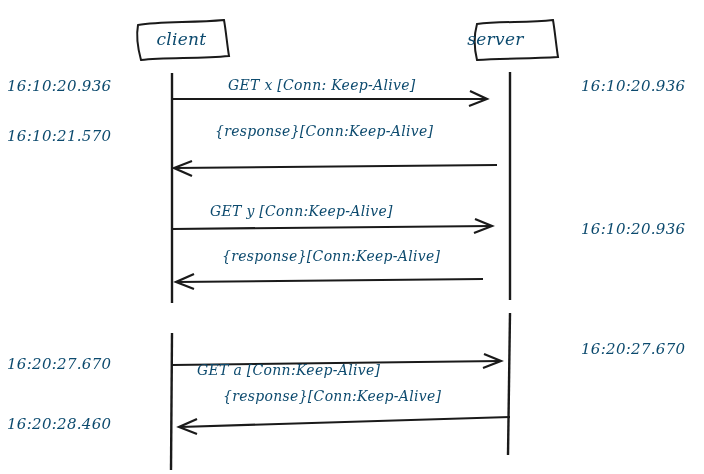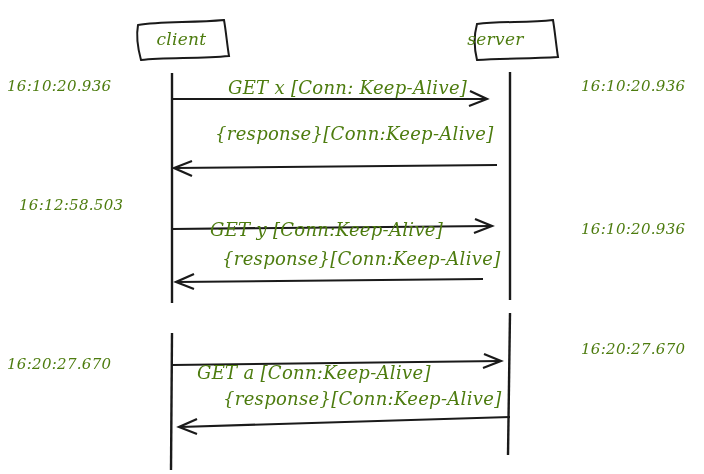--- a/index.html
+++ b/index.html
@@ -7,21 +7,21 @@
     padding: 0;
     background: #ffffff;
   }
   .canvas {
     position: relative;
     width: 704px;
     height: 474px;
     background: #ffffff;
     overflow: hidden;
     font-family: "DejaVu Serif", serif;
-    color: #4d7c0f;
+    color: #0c4a6e;
   }
   .svg-layer {
     position: absolute;
     top: 0;
     left: 0;
     width: 704px;
     height: 474px;
   }
   .svg-layer path {
     fill: none;
@@ -39,24 +39,24 @@
     letter-spacing: 0.3px;
   }
   .actor-label {
     font-size: 17px;
     text-align: center;
     font-style: italic;
   }
   .actor-client { left: 134px; top: 29px; width: 95px; }
   .actor-server { left: 452px; top: 29px; width: 87px; }
 
-  .msg { font-size: 18px; text-align: center; }
+  .msg { font-size: 14px; text-align: center; }
   .msg1 { left: 228px; top: 77px; }
   .msg2 { left: 215px; top: 123px; }
-  .msg3 { left: 210px; top: 219px; }
+  .msg3 { left: 210px; top: 203px; }
   .msg4 { left: 222px; top: 248px; }
   .msg5 { left: 197px; top: 362px; }
   .msg6 { left: 223px; top: 388px; }
 
   .ts { font-size: 15px; }
   .tsl1 { left: 7px;  top: 77px;  }
   .tsl2 { left: 7px;  top: 127px; }
   .tsl3 { left: 19px; top: 196px; }
   .tsl4 { left: 7px;  top: 268px; }
   .tsl5 { left: 7px;  top: 355px; }
@@ -103,20 +103,21 @@
   <div class="txt actor-label actor-server">server</div>
 
   <div class="txt msg msg1">GET x [Conn: Keep-Alive]</div>
   <div class="txt msg msg2">{response}[Conn:Keep-Alive]</div>
   <div class="txt msg msg3">GET y [Conn:Keep-Alive]</div>
   <div class="txt msg msg4">{response}[Conn:Keep-Alive]</div>
   <div class="txt msg msg5">GET a [Conn:Keep-Alive]</div>
   <div class="txt msg msg6">{response}[Conn:Keep-Alive]</div>
 
   <div class="txt ts tsl1">16:10:20.936</div>
-  <div class="txt ts tsl3">16:12:58.503</div>
+  <div class="txt ts tsl2">16:10:21.570</div>
   <div class="txt ts tsl5">16:20:27.670</div>
+  <div class="txt ts tsl6">16:20:28.460</div>
 
   <div class="txt ts tsr1">16:10:20.936</div>
   <div class="txt ts tsr2">16:10:20.936</div>
   <div class="txt ts tsr3">16:20:27.670</div>
 
 </div>
 
 </body></html>

